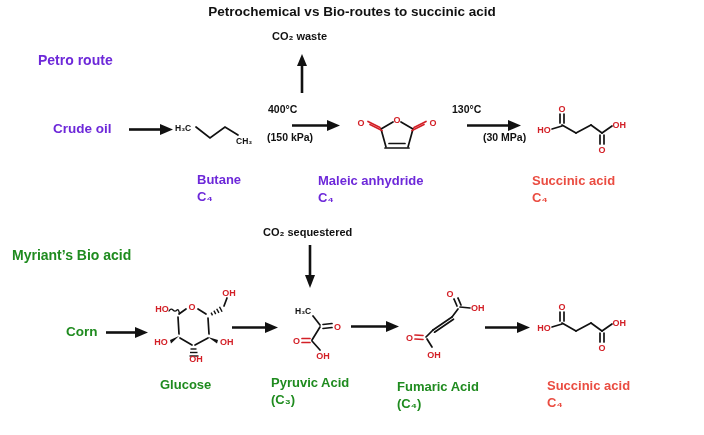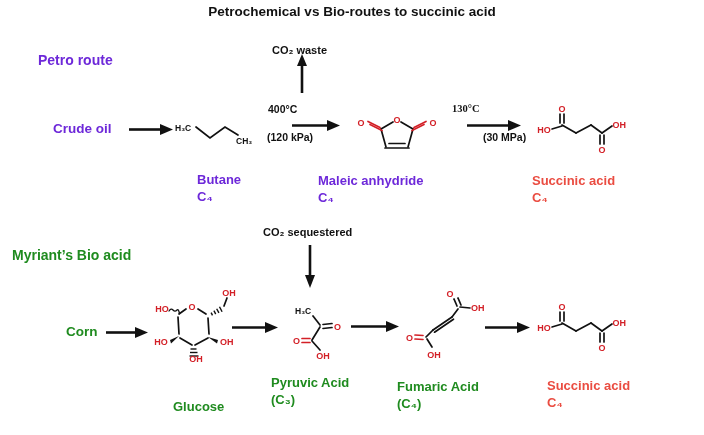--- a/index.html
+++ b/index.html
@@ -27,21 +27,21 @@
   .catom{font-size:8.5px;fill:#111;}
 </style>
 </head>
 <body>
 
 <div class="canvas">
 
   <div class="abs title">Petrochemical vs Bio-routes to succinic acid</div>
 
   <div class="abs route blue" style="left:38px;top:52px;">Petro route</div>
-  <div class="abs co2" style="left:272px;top:44px;">CO₂ waste</div>
+  <div class="abs co2" style="left:272px;top:30px;">CO₂ waste</div>
 
   <svg class="abs" style="left:296px;top:54px;" width="12" height="40">
     <line x1="6" y1="39" x2="6" y2="11" stroke="#111" stroke-width="2.6"></line>
     <polygon points="6,0 1,12 11,12" fill="#111"></polygon>
   </svg>
 
   <div class="abs feed blue" style="left:53px;top:121px;">Crude oil</div>
 
   <svg class="abs" style="left:129px;top:123px;" width="44" height="13">
     <line x1="0" y1="6.5" x2="32" y2="6.5" stroke="#111" stroke-width="2.6"></line>
@@ -54,41 +54,41 @@
     </g>
     <text class="catom" x="3" y="18">H₃C</text>
     <text class="catom" x="64" y="31">CH₃</text>
   </svg>
 
   <div class="abs cond" style="left:268px;top:103px;">400°C</div>
   <svg class="abs" style="left:292px;top:119px;" width="48" height="13">
     <line x1="0" y1="6.5" x2="36" y2="6.5" stroke="#111" stroke-width="2.6"></line>
     <polygon points="48,6.5 35,1 35,12" fill="#111"></polygon>
   </svg>
-  <div class="abs cond" style="left:267px;top:131px;">(120 kPa)</div>
+  <div class="abs cond" style="left:267px;top:131px;">(150 kPa)</div>
 
   <svg class="abs" style="left:352px;top:106px;" width="92" height="56">
     <g>
       <line class="bond" x1="41" y1="16" x2="29" y2="23"></line>
       <line class="bond" x1="49" y1="16" x2="61" y2="23"></line>
       <line class="bond" x1="29" y1="23" x2="34" y2="41"></line>
       <line class="bond" x1="61" y1="23" x2="56" y2="41"></line>
       <line class="bond" x1="33" y1="42" x2="57" y2="42"></line>
       <line class="bond" x1="37" y1="37.5" x2="53" y2="37.5"></line>
       <line class="rbond" x1="28" y1="21.5" x2="16" y2="15.5"></line>
       <line class="rbond" x1="30" y1="24.5" x2="18" y2="18.5"></line>
       <line class="rbond" x1="62" y1="21.5" x2="74" y2="15.5"></line>
       <line class="rbond" x1="60" y1="24.5" x2="72" y2="18.5"></line>
     </g>
     <text class="atom" x="45" y="17" text-anchor="middle">O</text>
     <text class="atom" x="9" y="20" text-anchor="middle">O</text>
     <text class="atom" x="81" y="20" text-anchor="middle">O</text>
   </svg>
 
-  <div class="abs cond" style="left:452px;top:103px;font-family:Liberation Serif, serif;">130°C</div>
+  <div class="abs cond" style="left:452px;top:103px;">130°C</div>
   <svg class="abs" style="left:467px;top:119px;" width="54" height="13">
     <line x1="0" y1="6.5" x2="42" y2="6.5" stroke="#111" stroke-width="2.6"></line>
     <polygon points="54,6.5 41,1 41,12" fill="#111"></polygon>
   </svg>
   <div class="abs cond" style="left:451px;top:131px;margin-left:32px;">(30 MPa)</div>
 
   <svg class="abs" style="left:528px;top:92px;" width="100" height="70">
     <g>
       <line class="bond" x1="24" y1="37" x2="34" y2="34"></line>
       <line class="bond" x1="32" y1="31" x2="32" y2="22"></line>
@@ -216,21 +216,21 @@
       <line class="bond" x1="72" y1="43" x2="72" y2="52"></line>
       <line class="bond" x1="76" y1="43" x2="76" y2="52"></line>
       <line class="bond" x1="74" y1="41" x2="84" y2="34"></line>
     </g>
     <text class="atom" x="16" y="41" text-anchor="middle">HO</text>
     <text class="atom" x="34" y="20" text-anchor="middle">O</text>
     <text class="atom" x="74" y="61" text-anchor="middle">O</text>
     <text class="atom" x="84.5" y="36">OH</text>
   </svg>
 
-  <div class="abs cmp green" style="left:173px;top:377px;margin-top:22px;">Glucose</div>
+  <div class="abs cmp green" style="left:160px;top:377px;">Glucose</div>
   <div class="abs cmp green" style="left:169px;top:394px;margin-top:44px;">(C₆)</div>
   <div class="abs cmp green" style="left:271px;top:375px;">Pyruvic Acid</div>
   <div class="abs cmp green" style="left:271px;top:392px;">(C₃)</div>
   <div class="abs cmp green" style="left:397px;top:379px;">Fumaric Acid</div>
   <div class="abs cmp green" style="left:397px;top:396px;">(C₄)</div>
   <div class="abs cmp coral" style="left:547px;top:378px;">Succinic acid</div>
   <div class="abs cmp coral" style="left:547px;top:395px;">C₄</div>
 
 </div>
 

